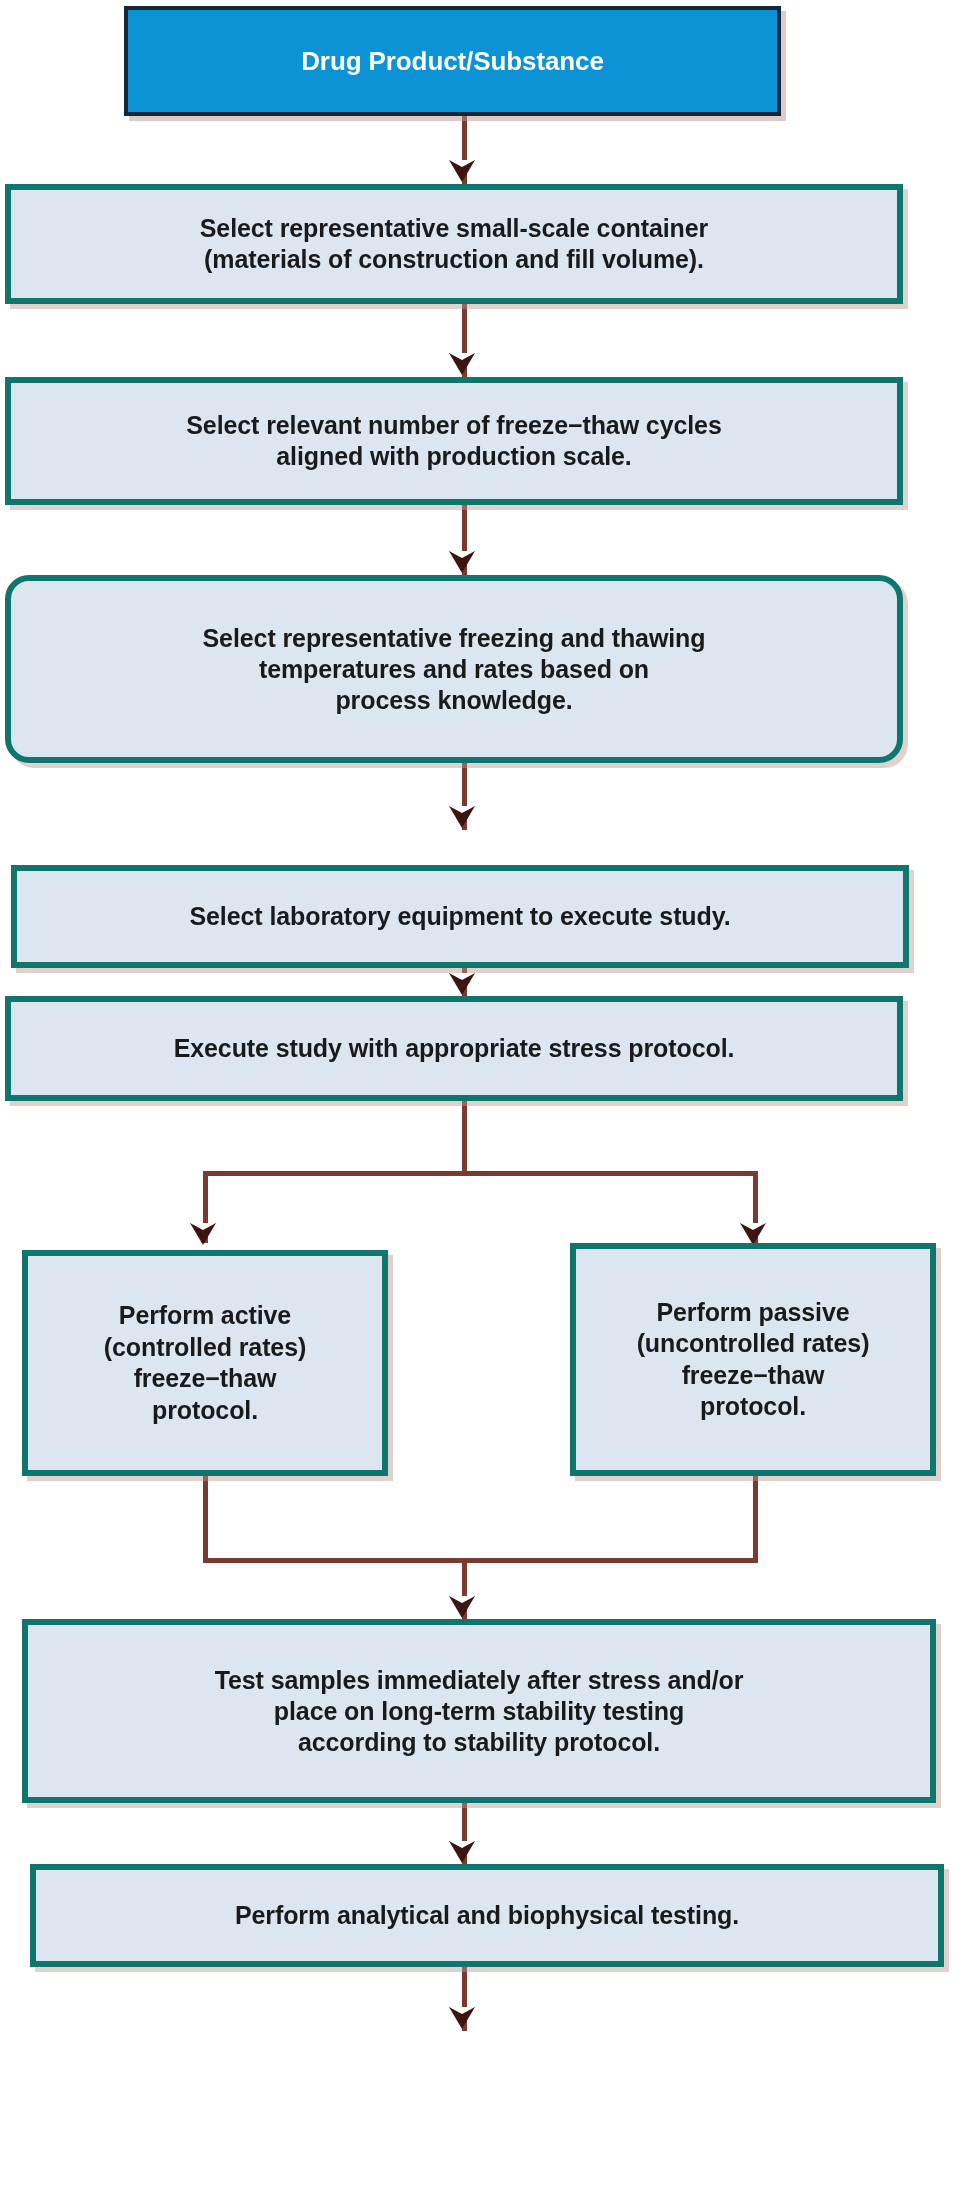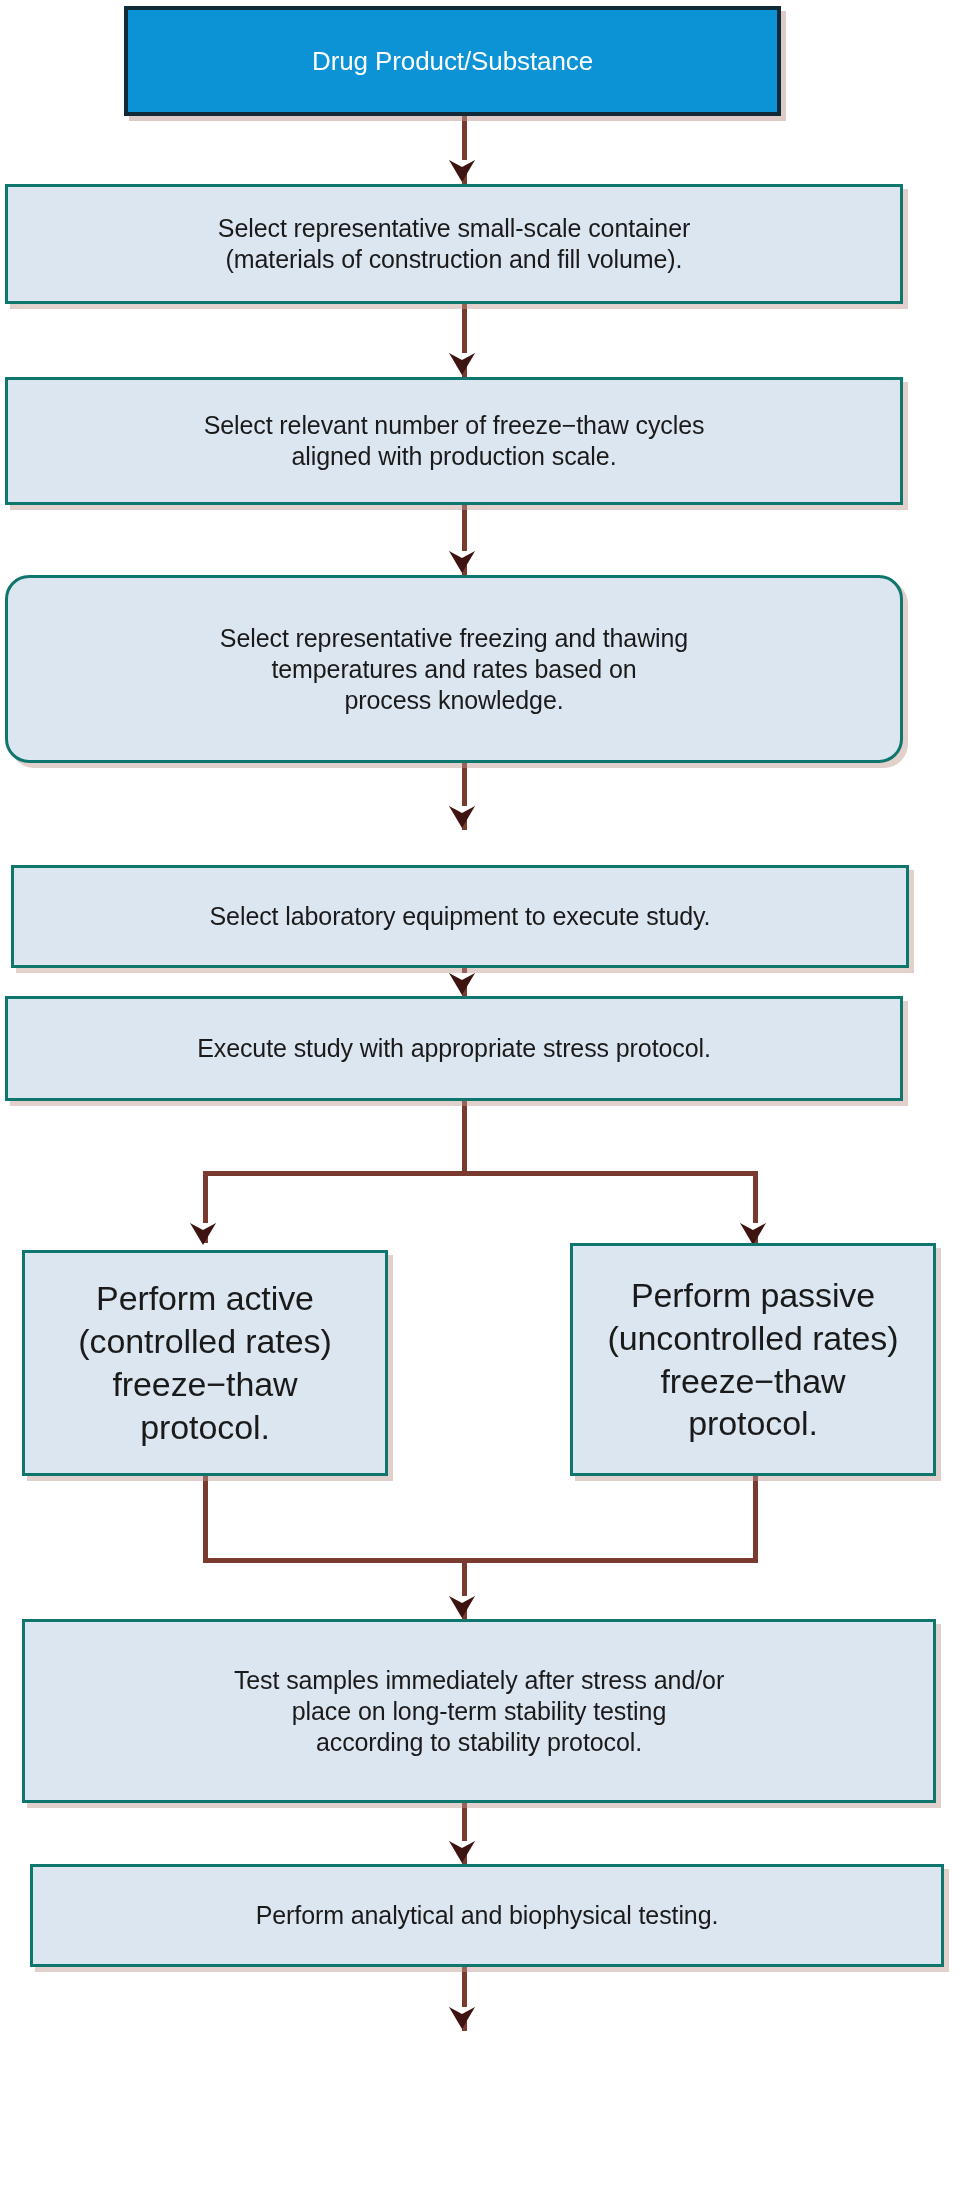--- a/index.html
+++ b/index.html
@@ -28,49 +28,49 @@
     text-align: center;
     z-index: 3;
   }
   .node .label {
     display: block;
     width: 100%;
     padding: 0 3px;
     box-sizing: border-box;
     line-height: 1.24;
     white-space: pre-line;
-    font-weight: normal;
+    font-weight: bold;
     letter-spacing: -0.1px;
   }
 
   
   .node.process {
     background: #dce6f0;
-    border: 3px solid #0f766e;
+    border: 6px solid #0f766e;
     box-shadow: 5px 5px 0 0 rgba(190,150,142,0.45);
   }
   .node.process .label {
     color: #1a1a1a;
     font-size: 25px;
   }
 
   
   .node.start {
     background: #0b93d5;
     border: 4px solid #122a38;
     box-shadow: 5px 5px 0 0 rgba(190,150,142,0.5);
   }
   .node.start .label {
     color: #ffffff;
     font-size: 26px;
   }
 
   
   .node.branch .label {
-    font-size: 34px;
+    font-size: 25px;
     line-height: 1.26;
   }
 
   
   .line {
     position: absolute;
     background: #7b3a30;
     z-index: 1;
   }
   .line.v { width: 5px; }

